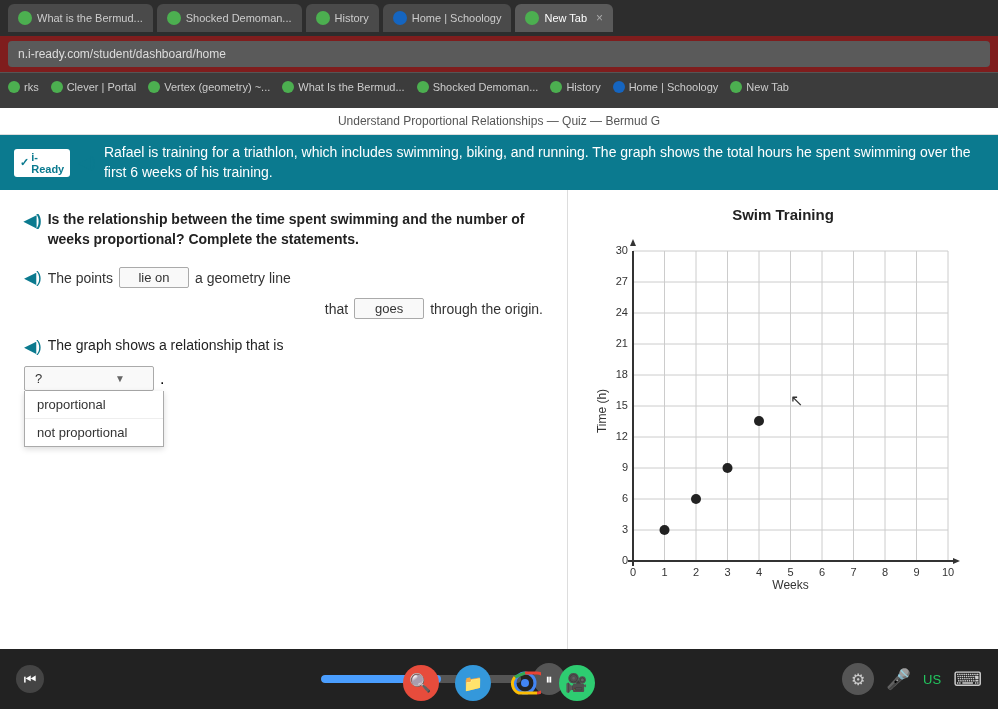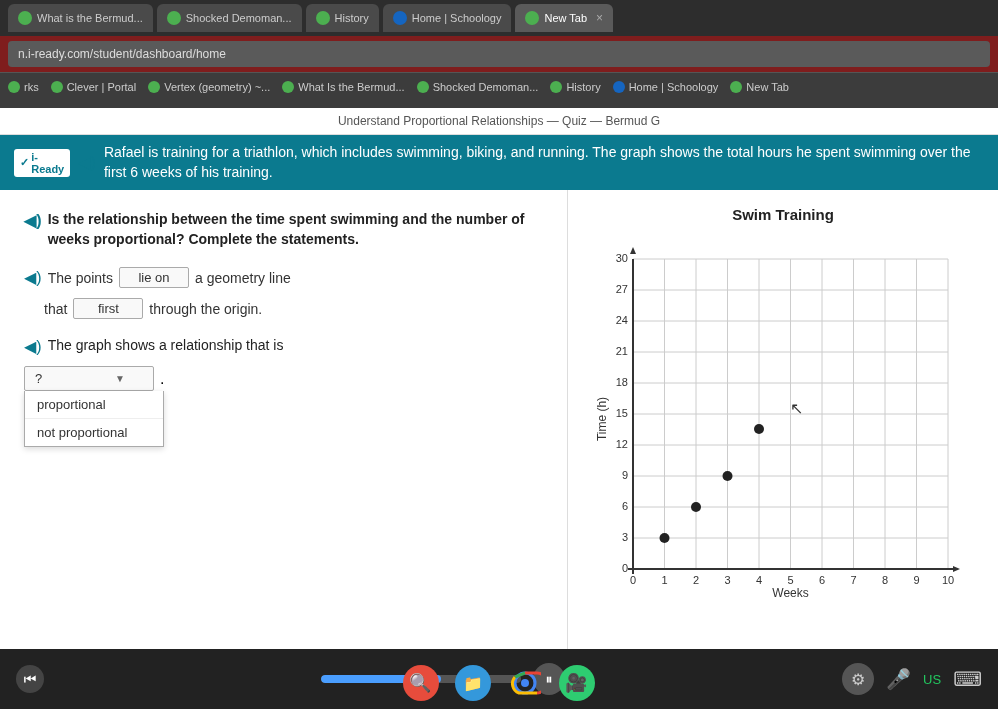--- a/index.html
+++ b/index.html
@@ -266,21 +266,21 @@
     .right-panel {
       width: 430px;
       padding: 16px 20px;
     }
 
     .chart-title {
       text-align: center;
       font-size: 15px;
       font-weight: 600;
       color: #222;
-      margin-bottom: 16px;
+      margin-bottom: 8px;
     }
 
     .chart-container {
       position: relative;
       width: 380px;
       height: 360px;
     }
 
     .chart-svg {
       width: 100%;
@@ -477,23 +477,23 @@
         <span>Is the relationship between the time spent swimming and the number of weeks proportional? Complete the statements.</span>
       </div>
 
       <div class="statement-row">
         <span class="audio-icon">◀)</span>
         <span>The points</span>
         <span class="inline-box">lie on</span>
         <span>a geometry line</span>
       </div>
 
-      <div class="statement-row" style="margin-left: 20px;">
+      <div class="statement-row" style="margin-left: 26px; justify-content: flex-end;">
         <span>that</span>
-        <span class="inline-box">first</span>
+        <span class="inline-box">goes</span>
         <span>through the origin.</span>
       </div>
 
       <div class="subsection">
         <div class="subsection-title">
           <span class="audio-icon">◀)</span>
           <span>The graph shows a relationship that is</span>
         </div>
 
         <div style="display:flex; align-items:center; gap:6px;">

